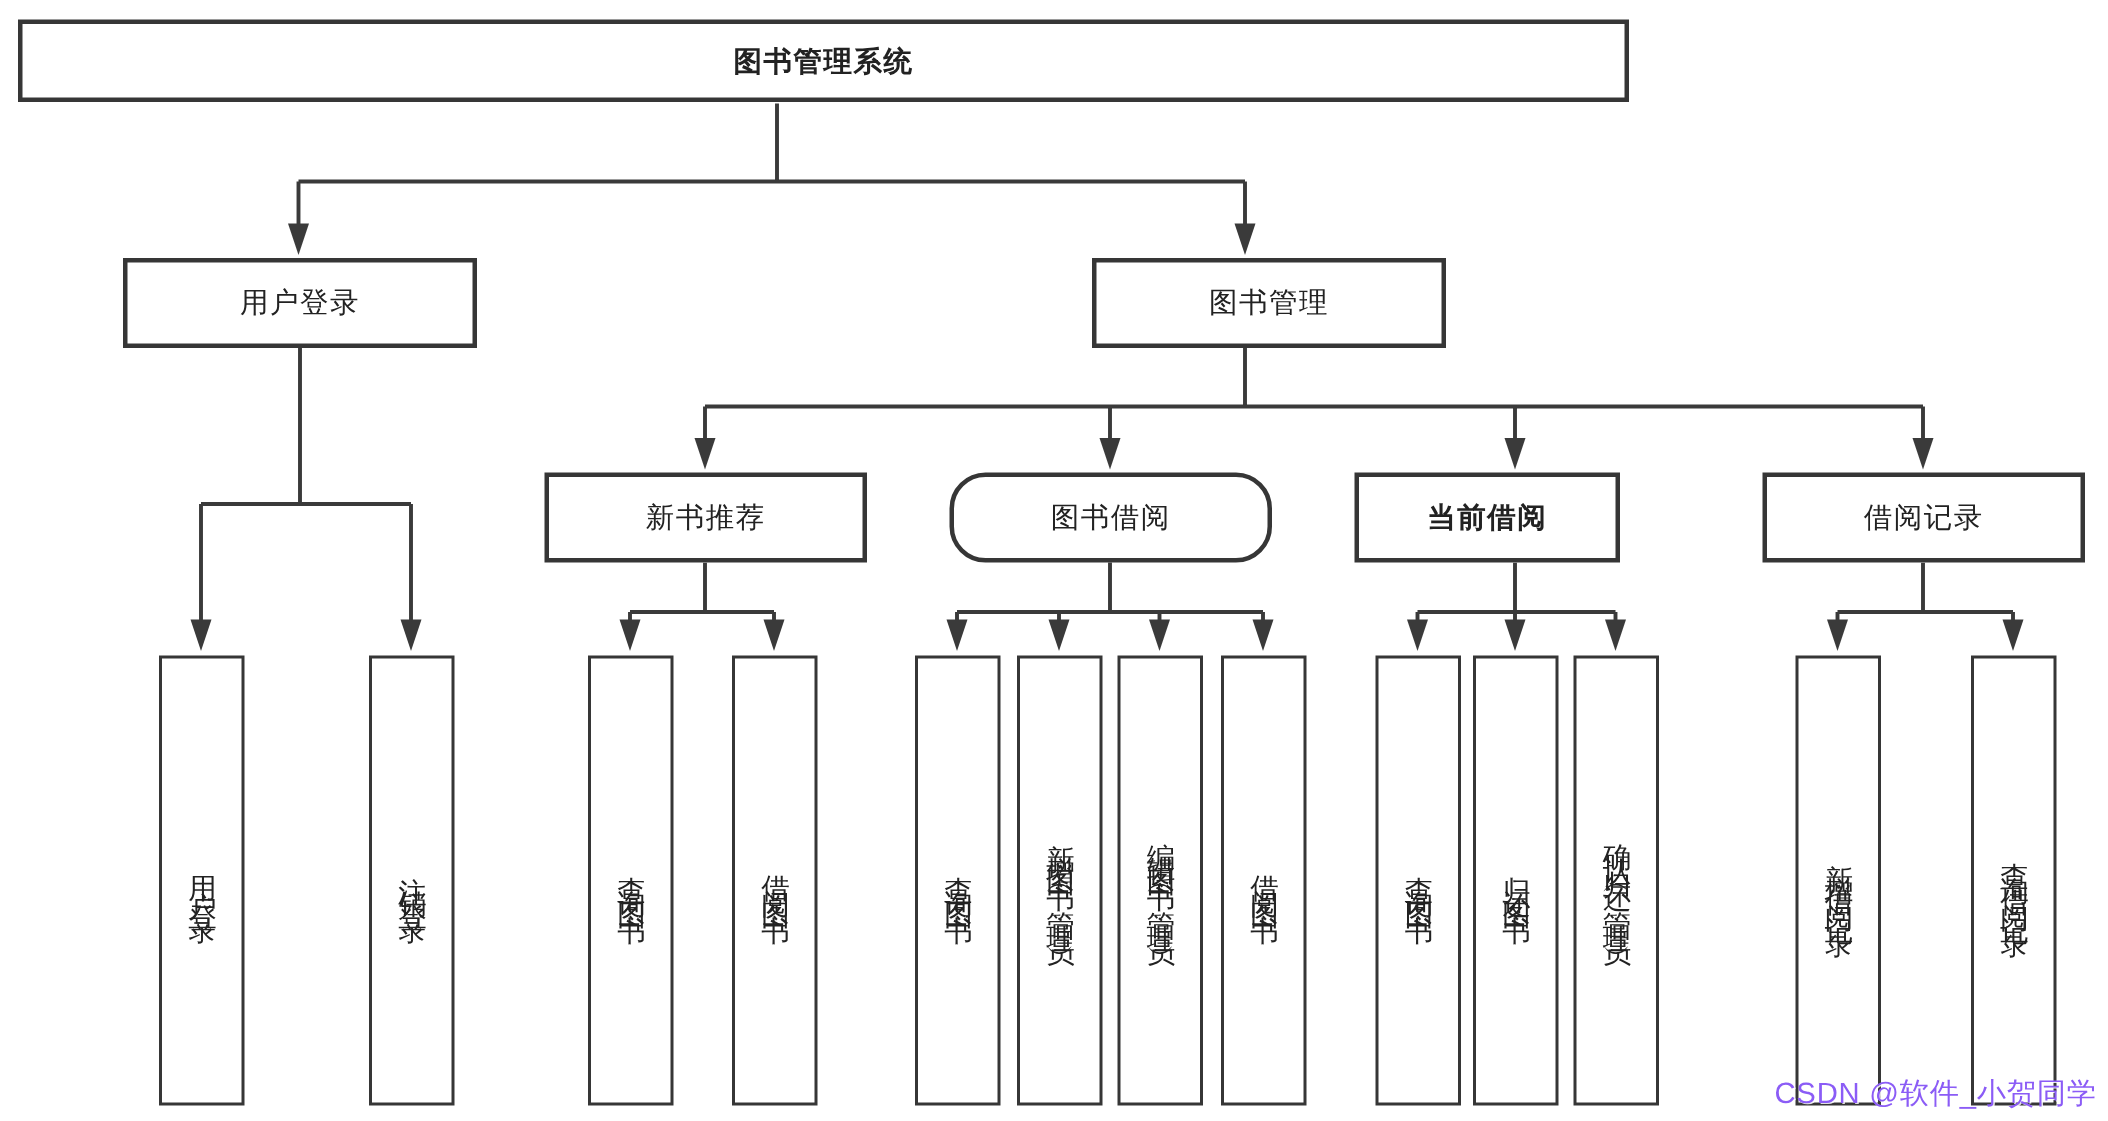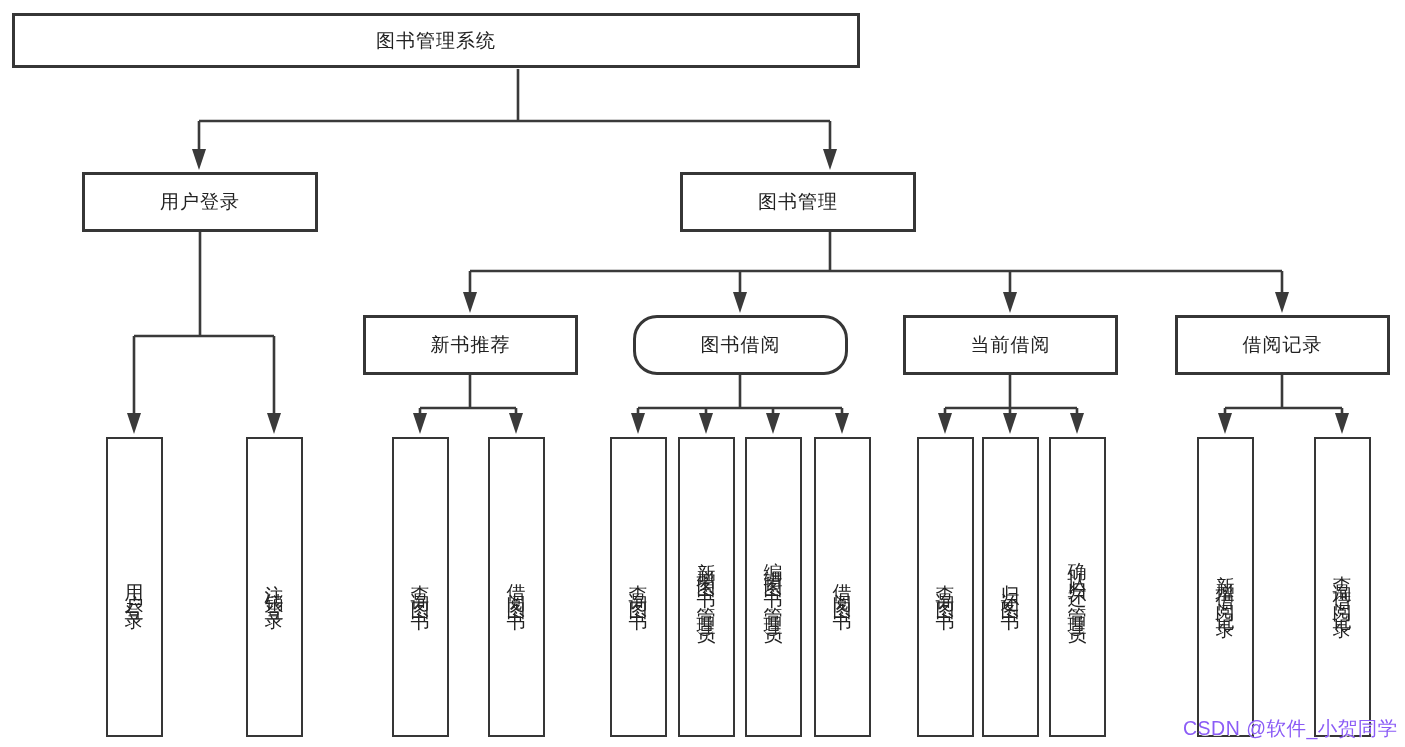--- a/index.html
+++ b/index.html
@@ -18,26 +18,26 @@
   .leaf{
     position:absolute;box-sizing:border-box;background:#ffffff;
     border:2.5px solid #363636;display:flex;align-items:center;justify-content:center;
     width:57px;height:300px;top:437px;
   }
   .vtext{
     writing-mode:vertical-rl;text-orientation:mixed;
     font-size:19px;letter-spacing:9px;line-height:1;
   }
   
-  .pos-root{left:12px;top:13px;width:848px;height:55px;}
+  .pos-root{left:12px;top:13px;width:1074px;height:55px;font-weight:bold;}
   .pos-user-login{left:82px;top:172px;width:236px;height:60px;}
-  .pos-book-mgmt{left:680px;top:172px;width:236px;height:60px;}
+  .pos-book-mgmt{left:728px;top:172px;width:236px;height:60px;}
   .pos-l3-1{left:363px;top:315px;width:215px;height:60px;}
   .pos-l3-2{left:633px;top:315px;width:215px;height:60px;border-radius:24px;}
-  .pos-l3-3{left:903px;top:315px;width:215px;height:60px;}
+  .pos-l3-3{left:903px;top:315px;width:177px;height:60px;font-weight:bold;}
   .pos-l3-4{left:1175px;top:315px;width:215px;height:60px;}
   
   .pos-leaf-1{left:106px;}  .pos-leaf-2{left:246px;}
   .pos-leaf-3{left:392px;}  .pos-leaf-4{left:488px;}
   .pos-leaf-5{left:610px;}  .pos-leaf-6{left:678px;}
   .pos-leaf-7{left:745px;}  .pos-leaf-8{left:814px;}
   .pos-leaf-9{left:917px;}  .pos-leaf-10{left:982px;}
   .pos-leaf-11{left:1049px;}.pos-leaf-12{left:1197px;}
   .pos-leaf-13{left:1314px;}
   .watermark{

